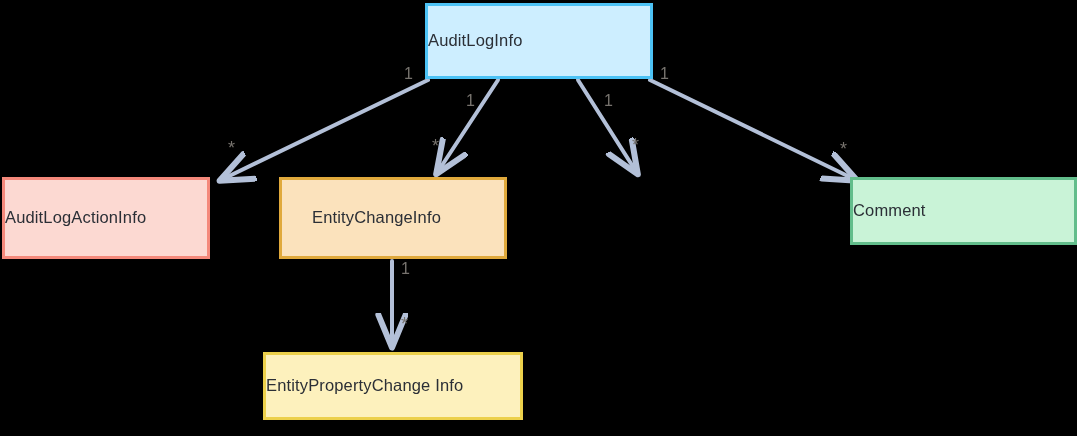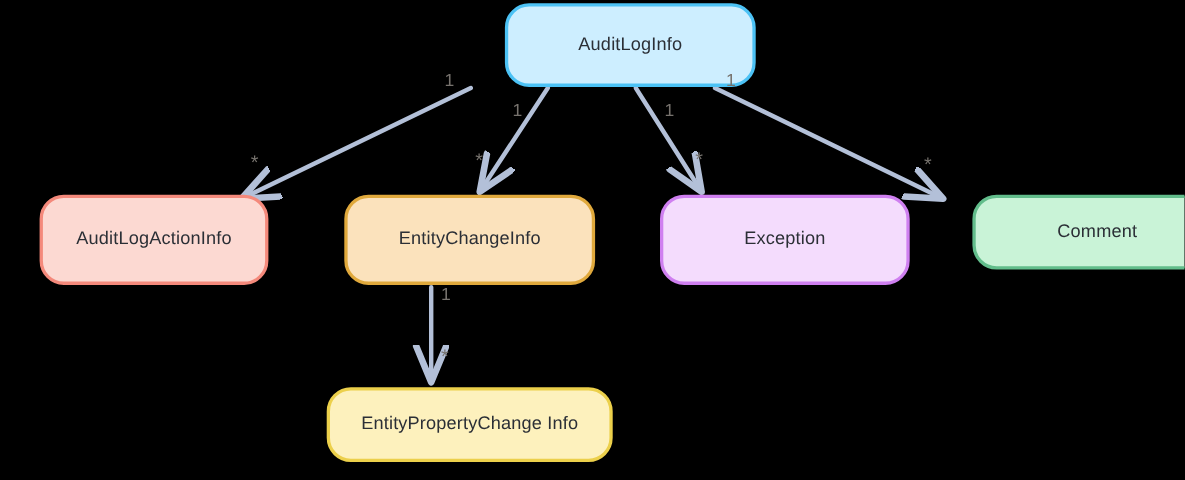--- a/index.html
+++ b/index.html
@@ -21,26 +21,25 @@
     left: 0;
     top: 0;
     width: 1077px;
     height: 436px;
   }
   .node {
     position: absolute;
     box-sizing: border-box;
     display: flex;
     align-items: center;
-    justify-content: center;
-    border-radius: 22px;
+    justify-content: flex-start;
+    border-radius: 0;
     border-style: solid;
     border-width: 3px;
     z-index: 5;
-    margin-left: 34px;
   }
   .node-label {
     font-size: 16.5px;
     letter-spacing: 0.15px;
     color: #2b2f36;
     text-align: center;
     white-space: nowrap;
     line-height: 1.2;
   }
   .edge-label {
@@ -77,27 +76,24 @@
   </svg>
 
   <div class="node" style="left: 425px; top: 3px; width: 228px; height: 76px; background: rgb(205, 238, 255); border-color: rgb(76, 194, 245);">
     <span class="node-label" style="color: rgb(43, 47, 54);">AuditLogInfo</span>
   </div>
 
   <div class="node" style="left: 2px; top: 177px; width: 208px; height: 82px; background: rgb(252, 217, 210); border-color: rgb(244, 137, 123);">
     <span class="node-label" style="color: rgb(43, 47, 54);">AuditLogActionInfo</span>
   </div>
 
-  <div class="node" style="left: 279px; top: 177px; width: 228px; height: 82px; background: rgb(251, 226, 188); border-color: rgb(224, 169, 60);">
+  <div class="node" style="left: 279px; top: 177px; width: 228px; height: 82px; background: rgb(251, 226, 188); border-color: rgb(224, 169, 60); padding-left: 30px;">
     <span class="node-label" style="color: rgb(43, 47, 54);">EntityChangeInfo</span>
   </div>
 
-  <div class="node" style="left: 566px; top: 177px; width: 227px; height: 82px; background: rgb(244, 220, 253); border-color: rgb(207, 127, 240);">
-    <span class="node-label" style="color: rgb(43, 47, 54);">Exception</span>
-  </div>
 
   <div class="node" style="left: 850px; top: 177px; width: 227px; height: 68px; background: rgb(201, 243, 215); border-color: rgb(98, 189, 139);">
     <span class="node-label" style="color: rgb(43, 47, 54);">Comment</span>
   </div>
 
   <div class="node" style="left: 263px; top: 352px; width: 260px; height: 68px; background: rgb(253, 241, 189); border-color: rgb(236, 208, 75);">
     <span class="node-label" style="color: rgb(43, 47, 54);">EntityPropertyChange Info</span>
   </div>
 
   <div id="edge-label-layer">

